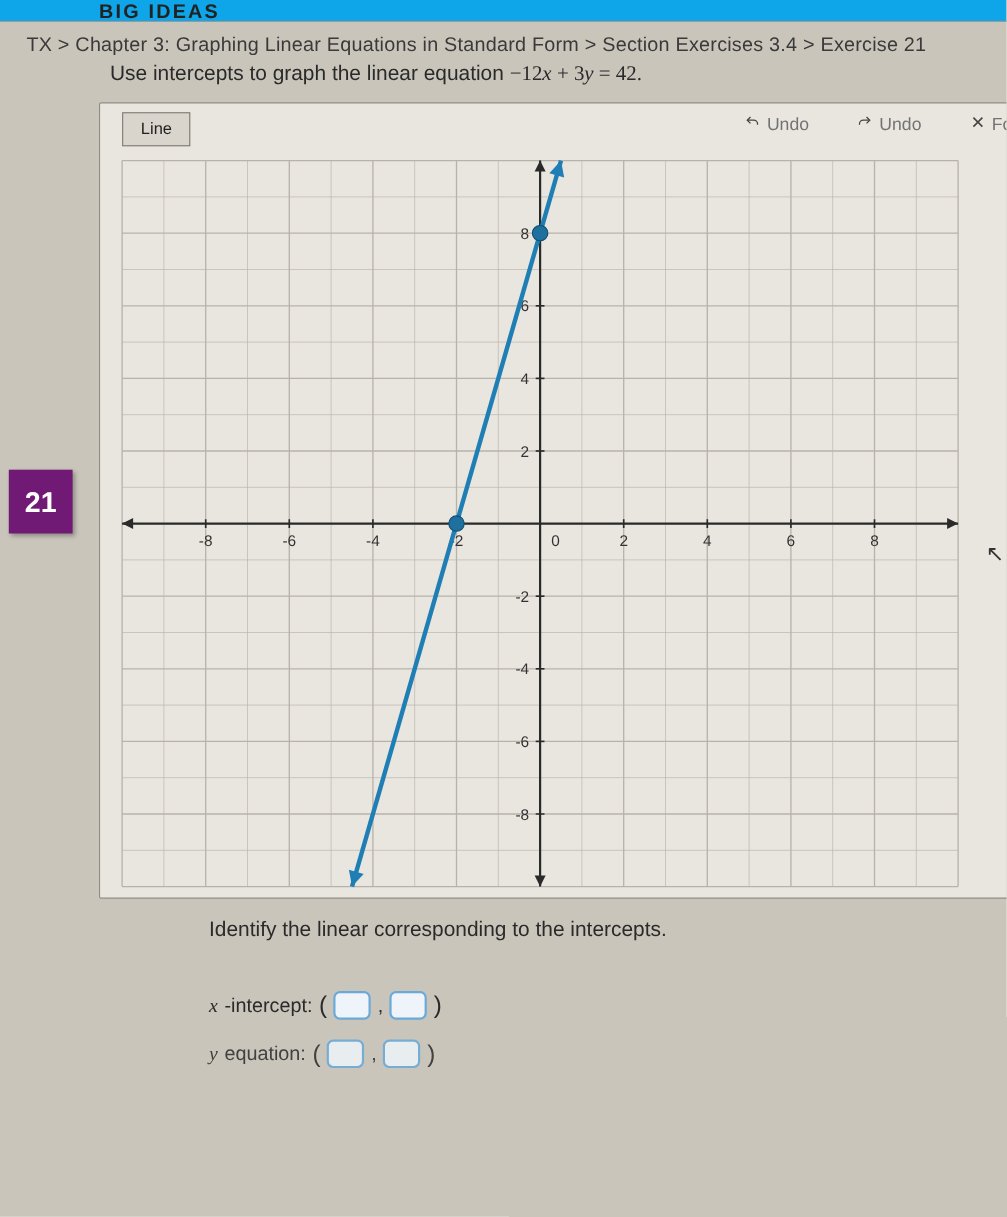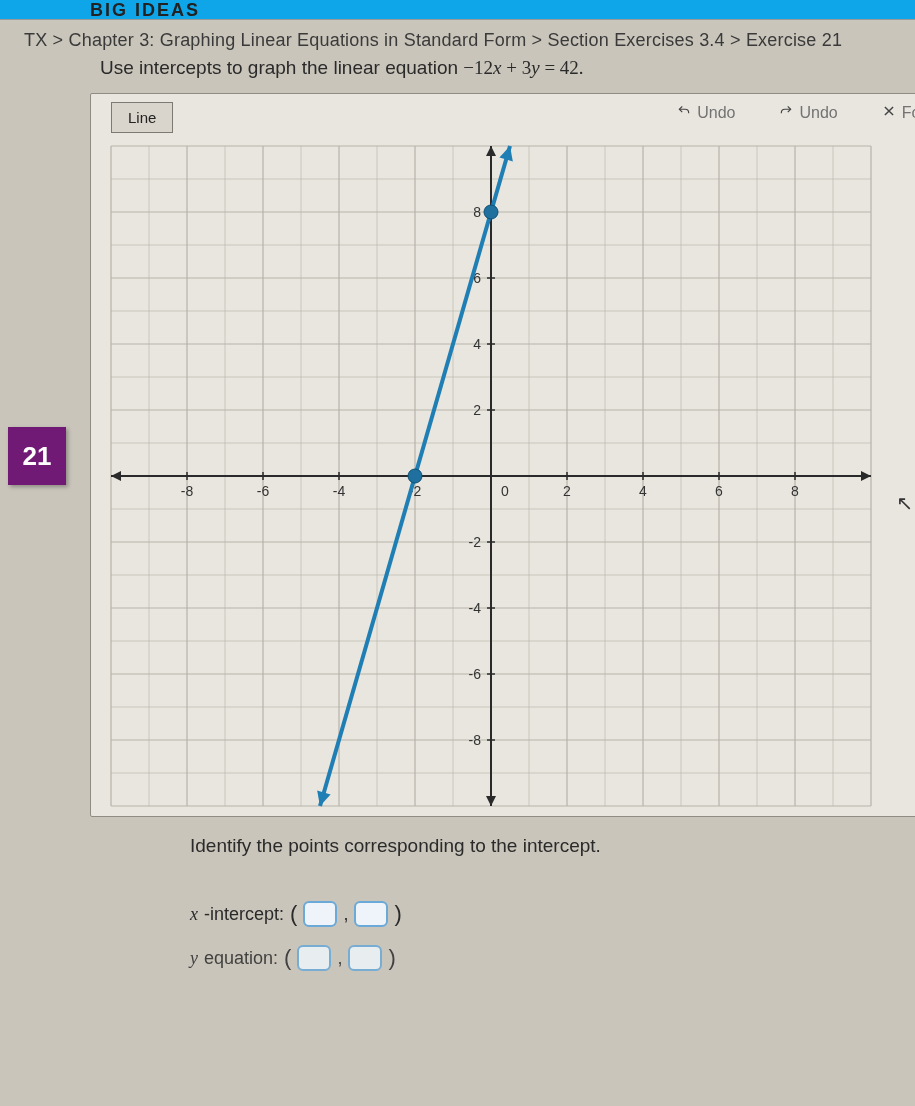--- a/index.html
+++ b/index.html
@@ -257,21 +257,21 @@
           <polygon points="419,10 408.40018120082397,21.517110810643192 421.853797369009,25.390121525726745" fill="#1f7fb5"></polygon>
           <circle cx="400" cy="76" r="7" fill="#1f6f9f" stroke="#0d4f73" stroke-width="1"></circle>
           <circle cx="324" cy="340" r="7" fill="#1f6f9f" stroke="#0d4f73" stroke-width="1"></circle>
         </svg>
     </div>
   </div>
 
   <div class="cursor-dec">↖</div>
 
   <div class="below">
-    <div>Identify the points corresponding to the intercept.</div>
+    <div>Identify the linear corresponding to the intercepts.</div>
     <div class="intercepts">
       <div class="intercept-row">
         <span class="var">x</span>
           <span>-intercept:</span>
         <span class="paren">(</span>
         <span class="box"></span>
         <span>,</span>
         <span class="box"></span>
         <span class="paren">)</span>
       </div>

